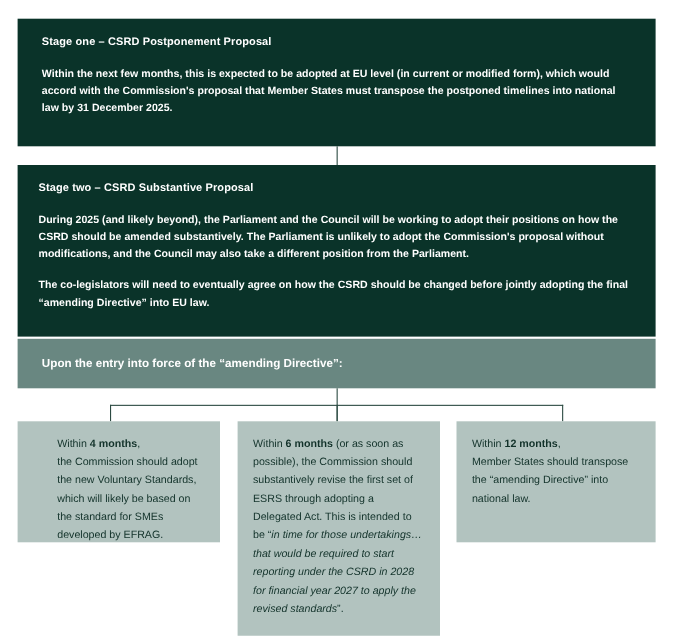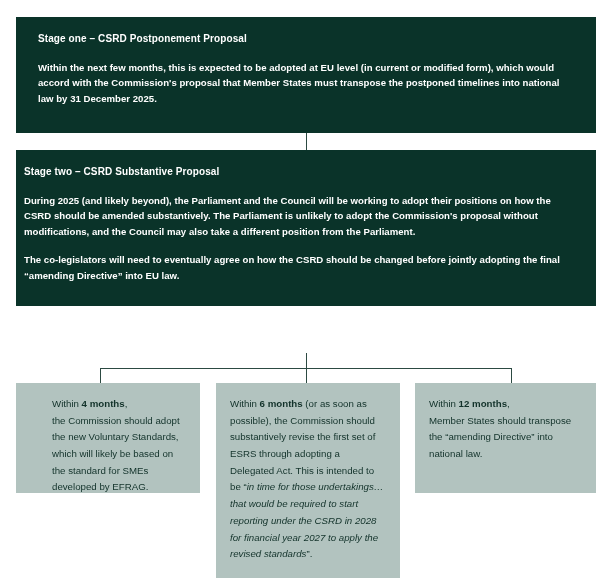--- a/index.html
+++ b/index.html
@@ -34,21 +34,21 @@
     top: 17px;
     width: 580px;
     height: 116px;
     padding: 16px 22px 14px 22px;
   }
   #stage-two {
     left: 16px;
     top: 150px;
     width: 580px;
     height: 156px;
-    padding: 16px 22px 14px 8px;
+    padding: 16px 22px 14px 19px;
   }
 
   .stage-title {
     font-size: 10px;
     font-weight: bold;
     letter-spacing: 0.1px;
     margin: 0 0 14px 0;
     line-height: 1.25;
   }
   .stage-body {
@@ -127,20 +127,23 @@
   </div>
 
   <div class="connector v-line" id="conn-stage1-2"></div>
 
   <div class="stage-panel" id="stage-two">
     <div class="stage-title">Stage two – CSRD Substantive Proposal</div>
     <p class="stage-body">During 2025 (and likely beyond), the Parliament and the Council will be working to adopt their positions on how the CSRD should be amended substantively. The Parliament is unlikely to adopt the Commission's proposal without modifications, and the Council may also take a different position from the Parliament.</p>
     <p class="stage-body">The co-legislators will need to eventually agree on how the CSRD should be changed before jointly adopting the final “amending Directive” into EU law.</p>
   </div>
 
+  <div id="entry-band">
+    <span class="band-text">Upon the entry into force of the “amending Directive”:</span>
+  </div>
 
   <div class="connector v-line" id="conn-band-down"></div>
   <div class="connector h-line" id="conn-bus"></div>
   <div class="connector v-line" id="conn-left-drop"></div>
   <div class="connector v-line" id="conn-mid-drop"></div>
   <div class="connector v-line" id="conn-right-drop"></div>
 
   <div class="card" id="card-1">
     <p><span>Within </span><span class="b">4 months</span><span>,</span><br><span>the Commission should adopt the new Voluntary Standards, which will likely be based on the standard for SMEs developed by EFRAG.</span></p>
   </div>

